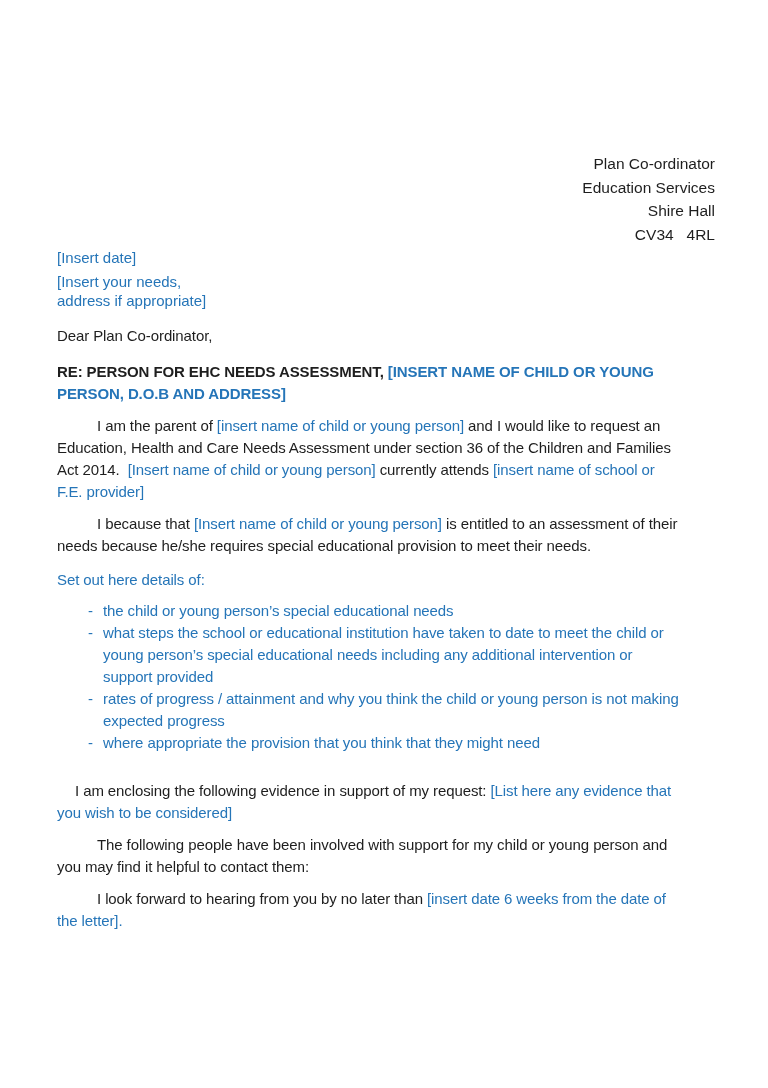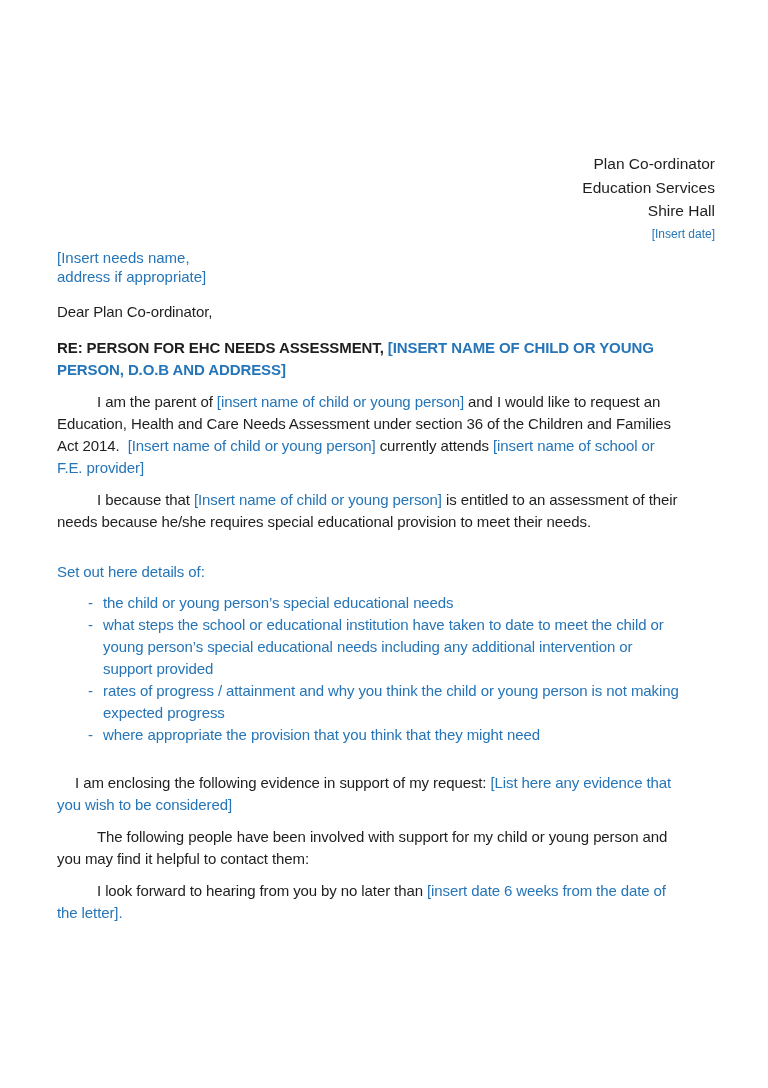--- a/index.html
+++ b/index.html
@@ -19,22 +19,22 @@
   .recipient {
     margin-top: 152px;
     padding-right: 13px;
     text-align: right;
     font-size: 15.5px;
     line-height: 23.5px;
   }
   .addr-line { white-space: pre-wrap; }
   .date-line {
     padding-right: 13px;
-    text-align: right;
-    font-size: 12px;
+    text-align: left;
+    font-size: 15px;
     line-height: 23.5px;
     color: var(--blue);
   }
 
   .sender {
     margin-top: 2px;
     font-size: 15px;
     line-height: 19px;
     color: var(--blue);
   }
@@ -44,21 +44,21 @@
     line-height: 22px;
     letter-spacing: -0.1px;
     white-space: pre-wrap;
   }
   .salutation { margin-top: 15px; }
   .subject { margin-top: 14px; font-weight: bold; }
   .indent40 { text-indent: 40px; }
   .indent18 { text-indent: 18px; }
   .blue-text { color: var(--blue); }
   .mt10 { margin-top: 10px; }
-  .mt12 { margin-top: 28px; }
+  .mt12 { margin-top: 12px; }
   .mt13 { margin-top: 26px; }
 
   .bullets {
     margin-top: 9px;
     font-size: 15px;
     line-height: 22px;
     letter-spacing: -0.1px;
     color: var(--blue);
   }
   .bullet-item { position: relative; padding-left: 46px; white-space: pre-wrap; }
@@ -70,26 +70,27 @@
 </head>
 <body>
 
 <div class="page">
   <div class="content">
 
     <div class="recipient">
         <div class="addr-line">Plan Co-ordinator</div>
         <div class="addr-line">Education Services</div>
         <div class="addr-line">Shire Hall</div>
+        <div class="addr-line">CV34   4RL</div>
       </div>
 
     <div class="date-line">[Insert date]</div>
 
     <div class="sender">
-        <div class="sender-line">[Insert needs name,</div>
+        <div class="sender-line">[Insert your needs,</div>
         <div class="sender-line">address if appropriate]</div>
       </div>
 
     <p class="para salutation">Dear Plan Co-ordinator,</p>
 
     <p class="para subject"><span class="run-black">RE: PERSON FOR EHC NEEDS ASSESSMENT, </span><span class="run-blue">[INSERT NAME OF CHILD OR YOUNG
 PERSON, D.O.B AND ADDRESS]</span></p>
 
     <p class="para indent40 mt10"><span class="run-black">I am the parent of </span><span class="run-blue">[insert name of child or young person]</span><span class="run-black"> and I would like to request an
 Education, Health and Care Needs Assessment under section 36 of the Children and Families

